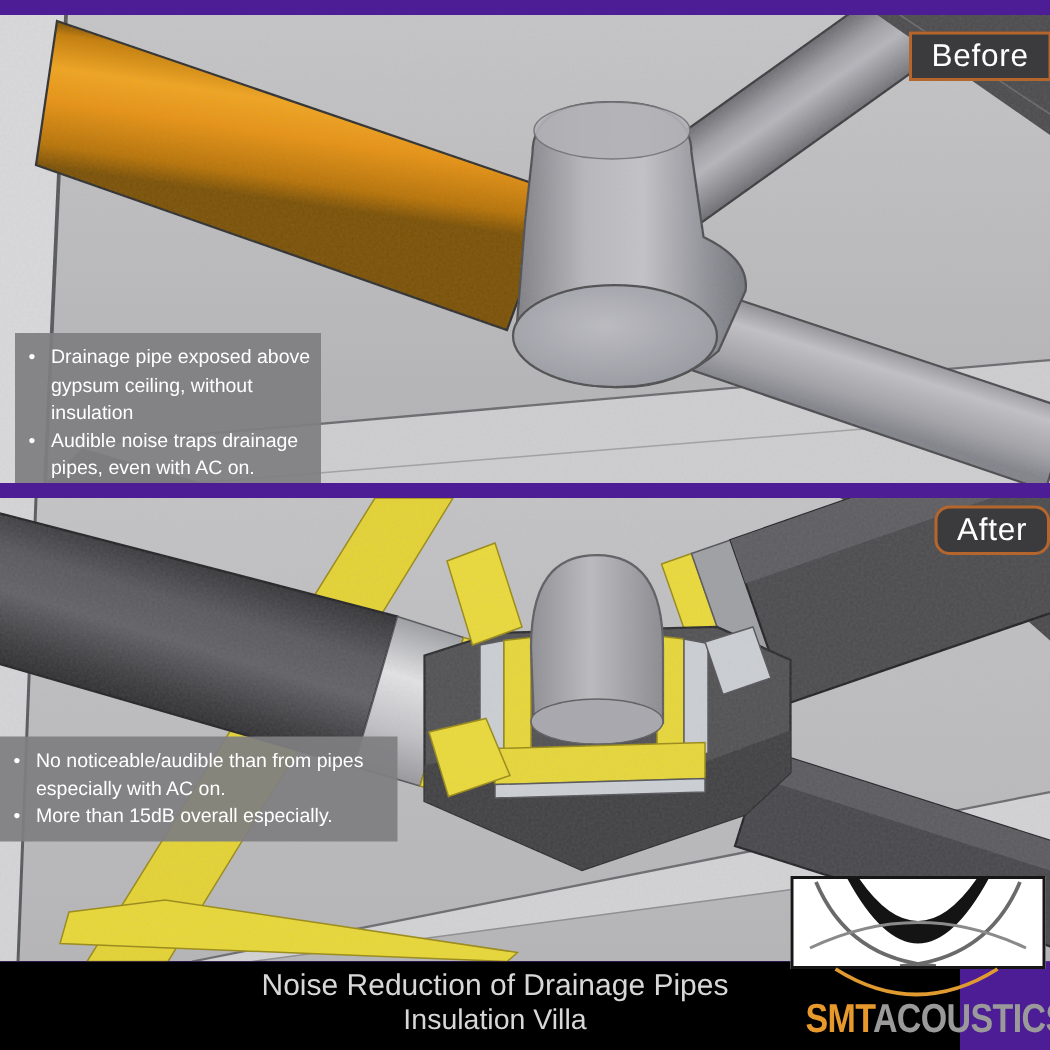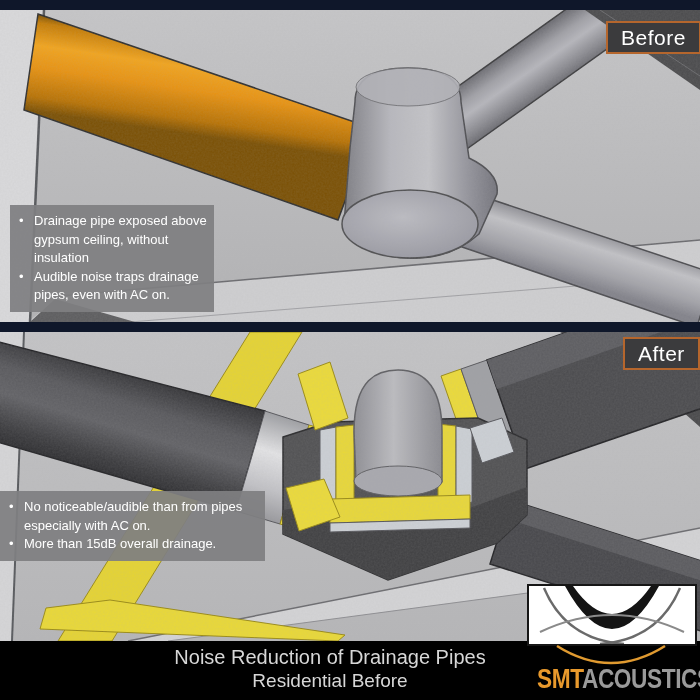--- a/index.html
+++ b/index.html
@@ -1,36 +1,36 @@
 <!DOCTYPE html>
 <html><head>
 <meta charset="utf-8">
 <style>
   html,body{margin:0;padding:0;background:#000;}
-  #stage{position:relative;width:700px;height:700px;background:#0f172a;overflow:hidden;
+  #stage{position:relative;width:700px;height:700px;background:#4c1d95;overflow:hidden;
          font-family:"Liberation Sans", sans-serif;}
   .panel{position:absolute;left:0;width:700px;overflow:hidden;}
   #panel-before{top:10px;height:312px;}
   #panel-after{top:332px;height:309px;}
   .panel svg{display:block;}
 
   .phase-label{position:absolute;background:#3b3b3d;border:2px solid #b5662d;
       color:#fff;font-size:21px;line-height:27px;padding:1px 13px;letter-spacing:.5px;}
   #label-before{left:606px;top:11px;}
-  #label-after{left:623px;top:5px;}
+  #label-after{left:623px;top:5px;border-radius:10px;}
 
   .callout{position:absolute;background:rgba(127,127,129,0.93);color:#fff;
       font-size:13px;line-height:18.5px;padding:7px 6px 7px 2px;}
-  #callout-before{left:10px;top:195px;width:196px;}
+  #callout-before{left:10px;top:212px;width:196px;}
   #callout-after{left:0;top:159px;width:257px;}
   .callout ul{margin:0;padding:0;list-style:none;}
   .callout li{position:relative;padding-left:22px;margin:0;}
   .callout li::before{content:"•";position:absolute;left:7px;top:0;font-size:13px;}
 
-  #footer{position:absolute;left:0;top:641px;width:700px;height:59px;background:#000;}
+  #footer{position:absolute;left:0;top:641px;width:640px;height:59px;background:#000;}
   #title-block{position:absolute;left:0;top:4px;width:660px;text-align:center;color:#d7d7d7;}
   #title-line1{font-size:20px;line-height:24px;}
   #title-line2{font-size:19px;line-height:24px;}
 
   #logo{position:absolute;left:525px;top:583px;width:175px;height:117px;}
   #logo-box{position:absolute;left:2px;top:1px;width:166px;height:58px;background:#fff;
       border:2px solid #161616;box-sizing:content-box;}
   #logo-arc-orange{position:absolute;left:26px;top:61px;}
   #brand{position:absolute;left:12px;top:81px;font-size:27px;font-weight:bold;
       letter-spacing:-.5px;transform:scaleX(.84);transform-origin:left center;white-space:nowrap;}
@@ -204,29 +204,29 @@
       <polygon points="470,96 502,86 514,120 482,131" fill="#ccd0d5" stroke="#55555a" stroke-width="1"></polygon>
 
       <rect width="700" height="309" filter="url(#grainA)"></rect>
     </svg>
 
     <div class="phase-label" id="label-after">After</div>
 
     <div class="callout" id="callout-after">
       <ul>
         <li>No noticeable/audible than from pipes especially with AC on.</li>
-        <li>More than 15dB overall drainage.</li>
+        <li>More than 15dB overall especially.</li>
       </ul>
     </div>
   </div>
 
   <div id="footer">
     <div id="title-block">
       <div id="title-line1">Noise Reduction of Drainage Pipes</div>
-      <div id="title-line2">Residential Before</div>
+      <div id="title-line2">Insulation Villa</div>
     </div>
   </div>
 
   <div id="logo">
     <div id="logo-box">
       <svg width="166" height="58" viewBox="0 0 166 58">
         <path d="M 36,0 Q 83,86 130,0 L 122,0 Q 83,56 44,0 Z" fill="#141414"></path>
         <path d="M 15,2 Q 37,54 95,58" fill="none" stroke="#6a6a6a" stroke-width="2.5"></path>
         <path d="M 151,2 Q 129,54 71,58" fill="none" stroke="#6a6a6a" stroke-width="2.5"></path>
         <path d="M 11,46 Q 83,12 155,46" fill="none" stroke="#8a8a8a" stroke-width="2"></path>

